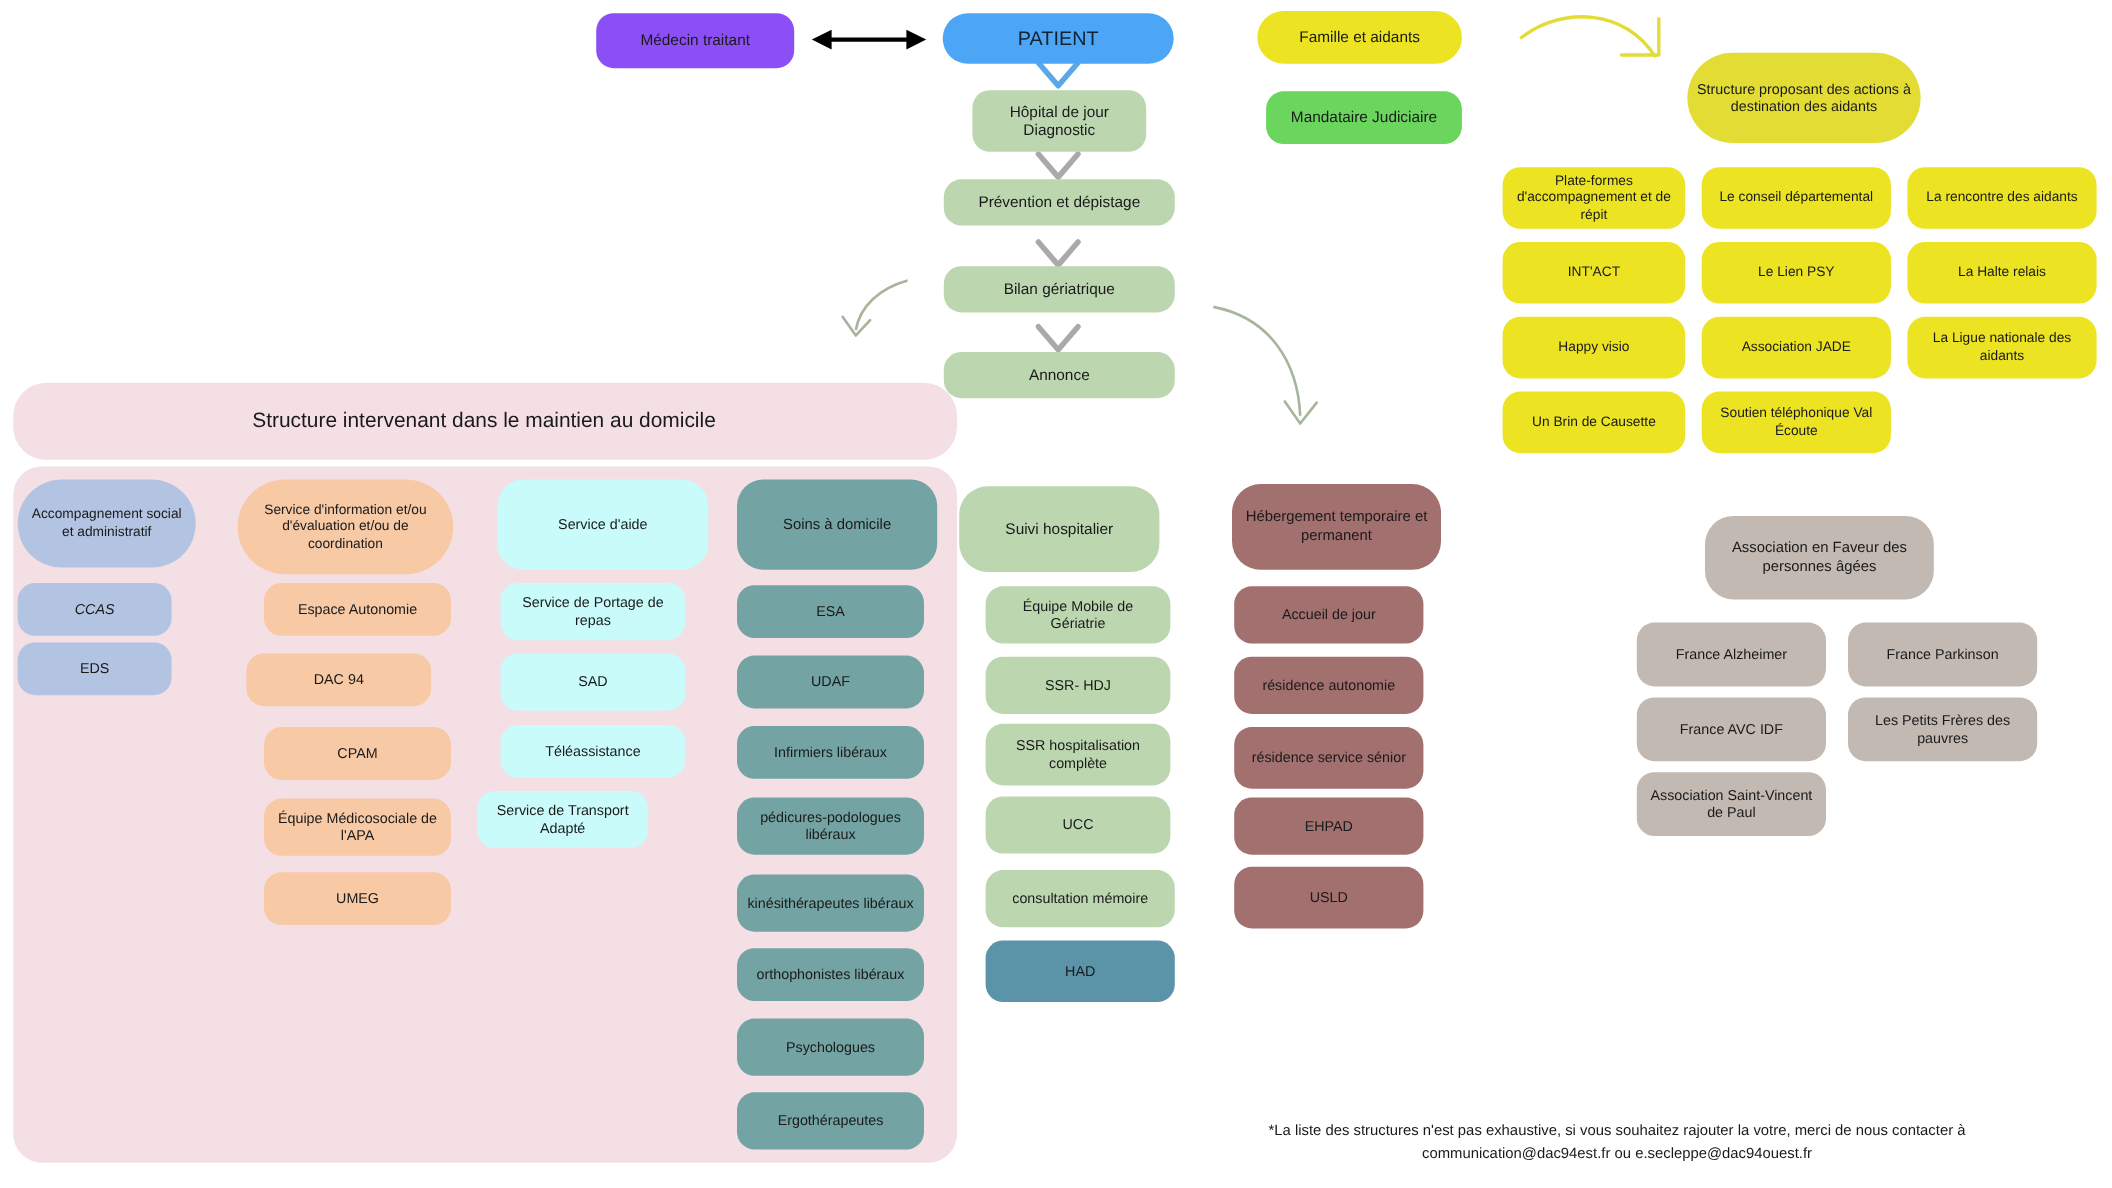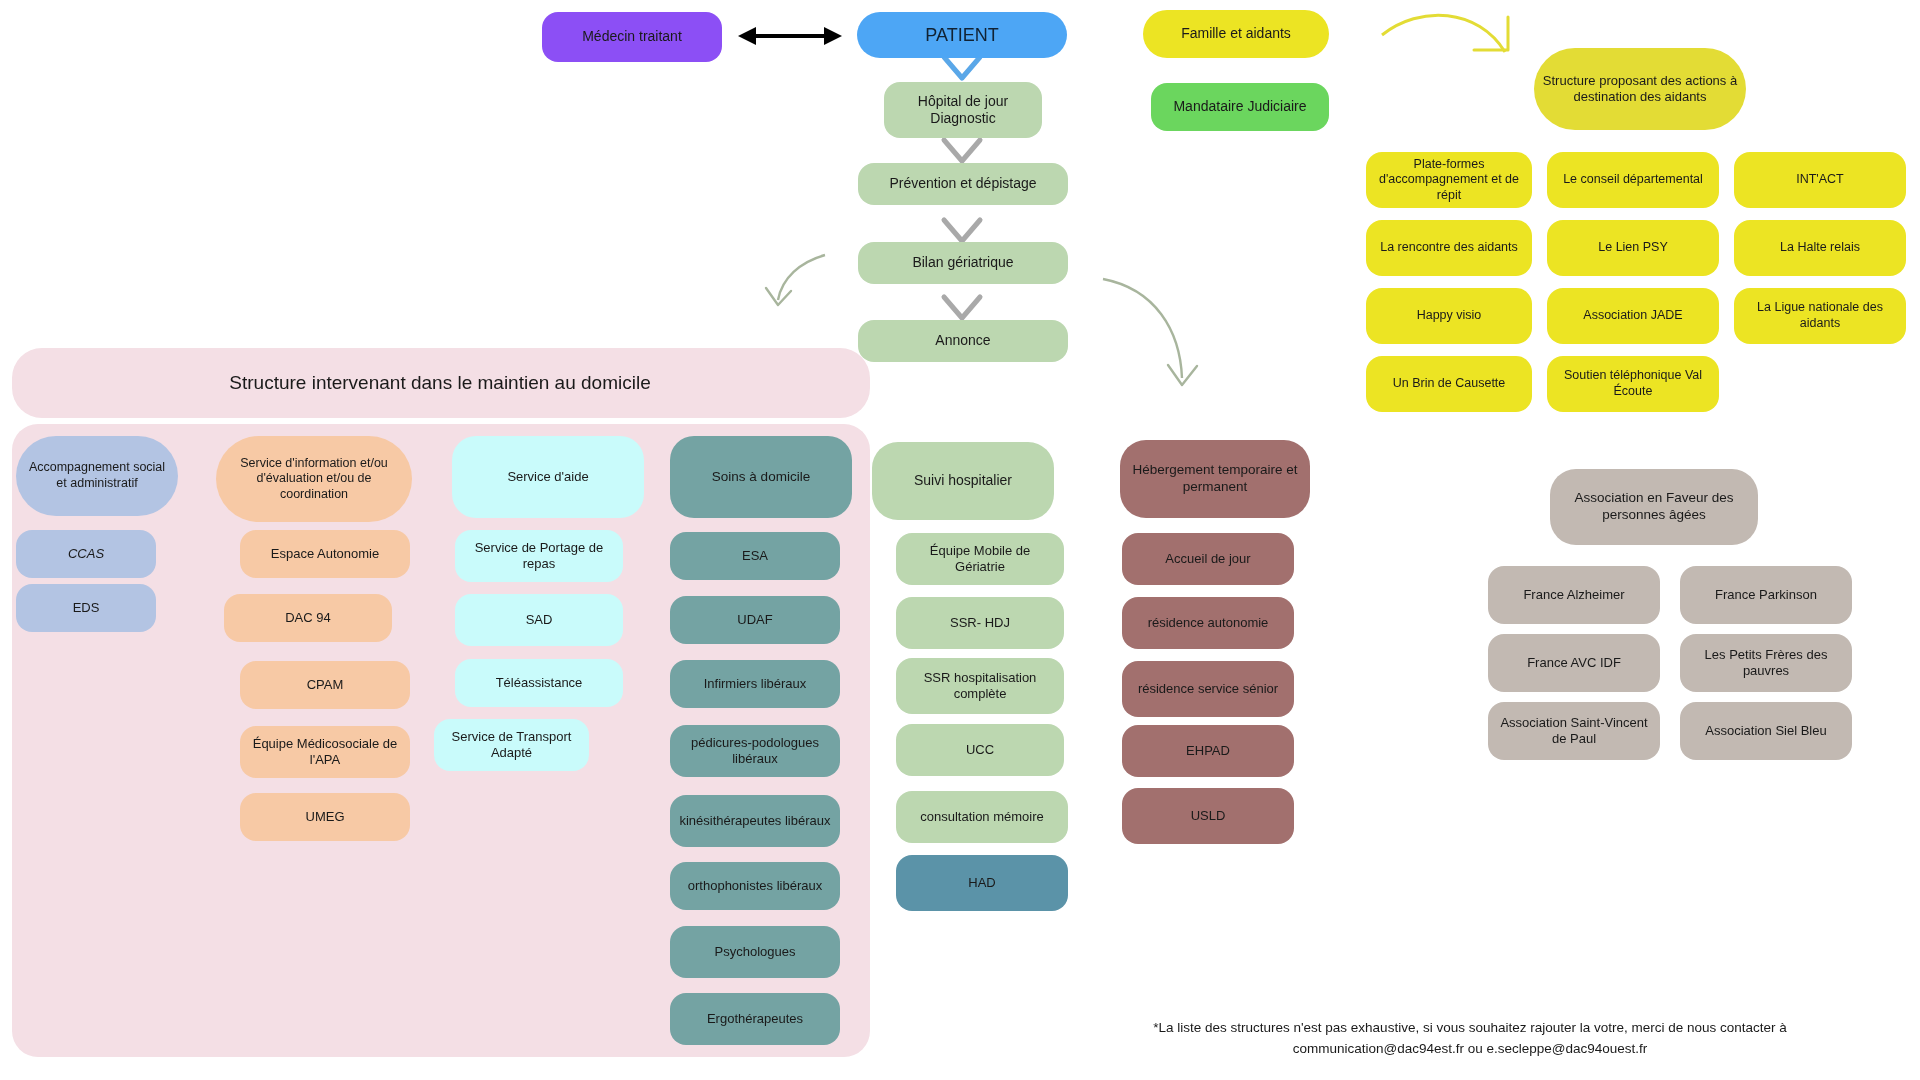--- a/index.html
+++ b/index.html
@@ -85,24 +85,24 @@
 <div class="abs" style="left:1366px;top:152px;width:540px;height:240px;display:grid;
             grid-template-columns:166px 172px 172px;grid-template-rows:56px 56px 56px 56px;
             column-gap:15px;row-gap:12px;">
   <div class="node r8" style="background:#ece423;font-size:12.5px;">
       <span>Plate-formes d'accompagnement et de répit</span>
     </div>
   <div class="node r8" style="background:#ece423;font-size:12.5px;">
       <span>Le conseil départemental</span>
     </div>
   <div class="node r8" style="background:#ece423;font-size:12.5px;">
+      <span>La rencontre des aidants</span>
+    </div>
+  <div class="node r8" style="background:#ece423;font-size:12.5px;">
       <span>INT'ACT</span>
-    </div>
-  <div class="node r8" style="background:#ece423;font-size:12.5px;">
-      <span>La rencontre des aidants</span>
     </div>
   <div class="node r8" style="background:#ece423;font-size:12.5px;">
       <span>Le Lien PSY</span>
     </div>
   <div class="node r8" style="background:#ece423;font-size:12.5px;">
       <span>La Halte relais</span>
     </div>
   <div class="node r8" style="background:#ece423;font-size:12.5px;">
       <span>Happy visio</span>
     </div>
@@ -252,21 +252,18 @@
     </div>
   <div class="node r8" style="background:#c2b9b2;font-size:13px;">
       <span>France AVC IDF</span>
     </div>
   <div class="node r8" style="background:#c2b9b2;font-size:13px;">
       <span>Les Petits Frères des pauvres</span>
     </div>
   <div class="node r8" style="background:#c2b9b2;font-size:13px;">
       <span>Association Saint-Vincent de Paul</span>
     </div>
-  <div class="node r8" style="background:#c2b9b2;font-size:13px;">
-      <span>Association Siel Bleu</span>
-    </div>
 </div>
 
 <div class="abs" style="left:1020px;top:1018px;width:900px;text-align:center;font-size:13.5px;line-height:1.55;">
   <div>*La liste des structures n'est pas exhaustive, si vous souhaitez rajouter la votre, merci de nous contacter à</div>
   <div>communication@dac94est.fr ou  e.secleppe@dac94ouest.fr</div>
 </div>
 
 </body></html>

